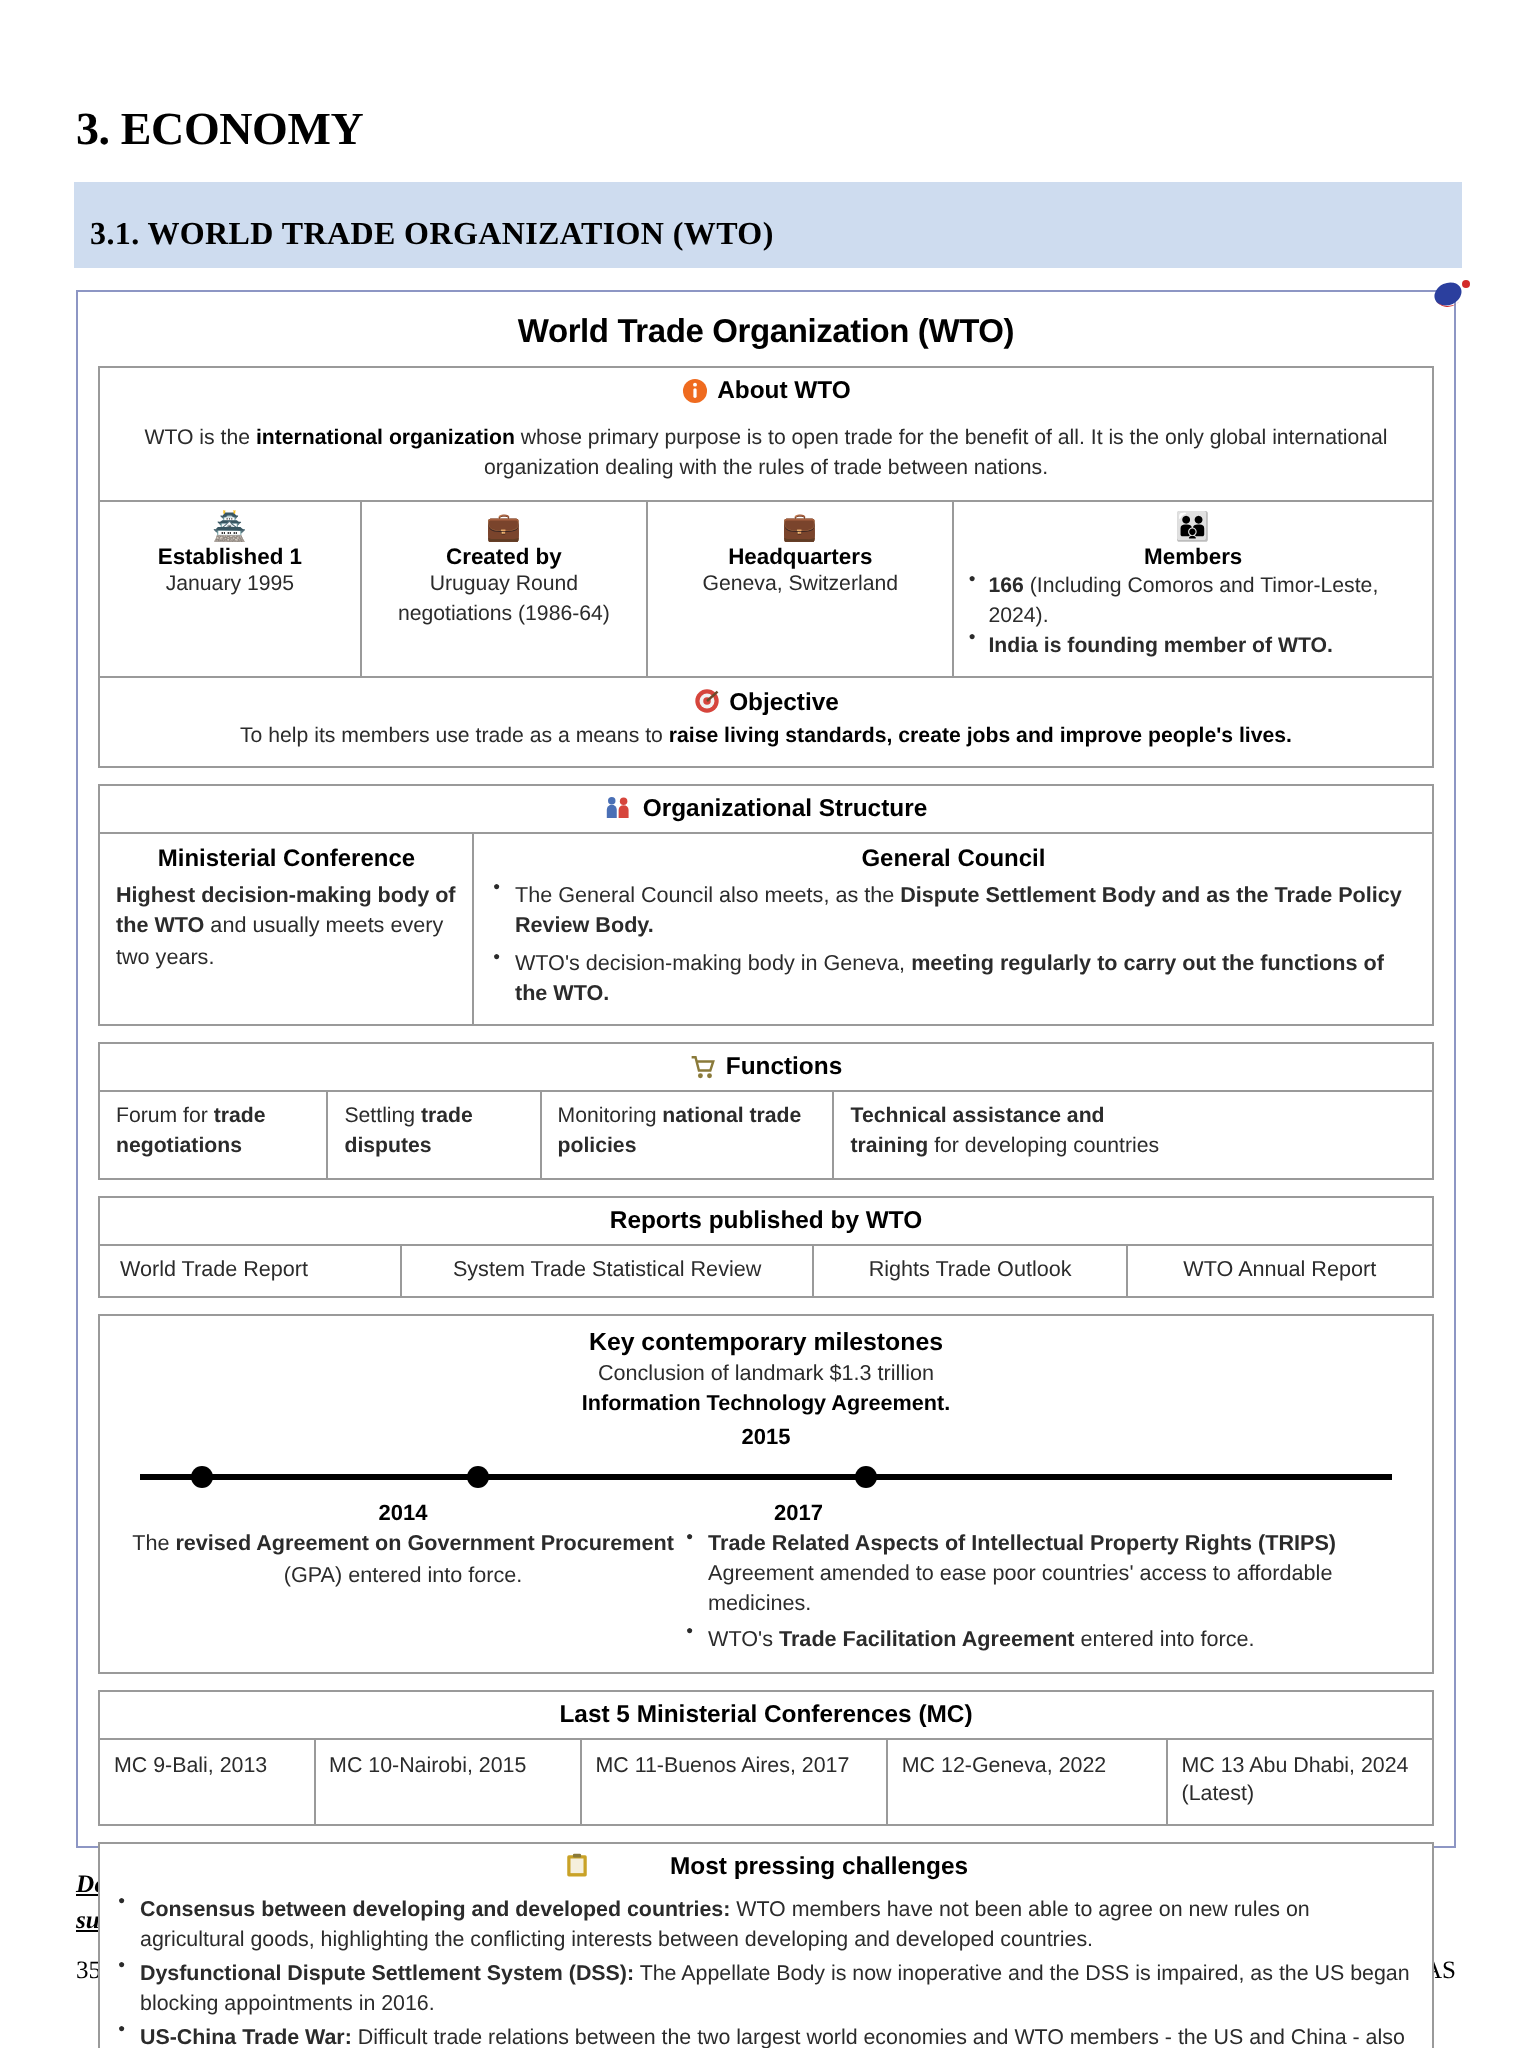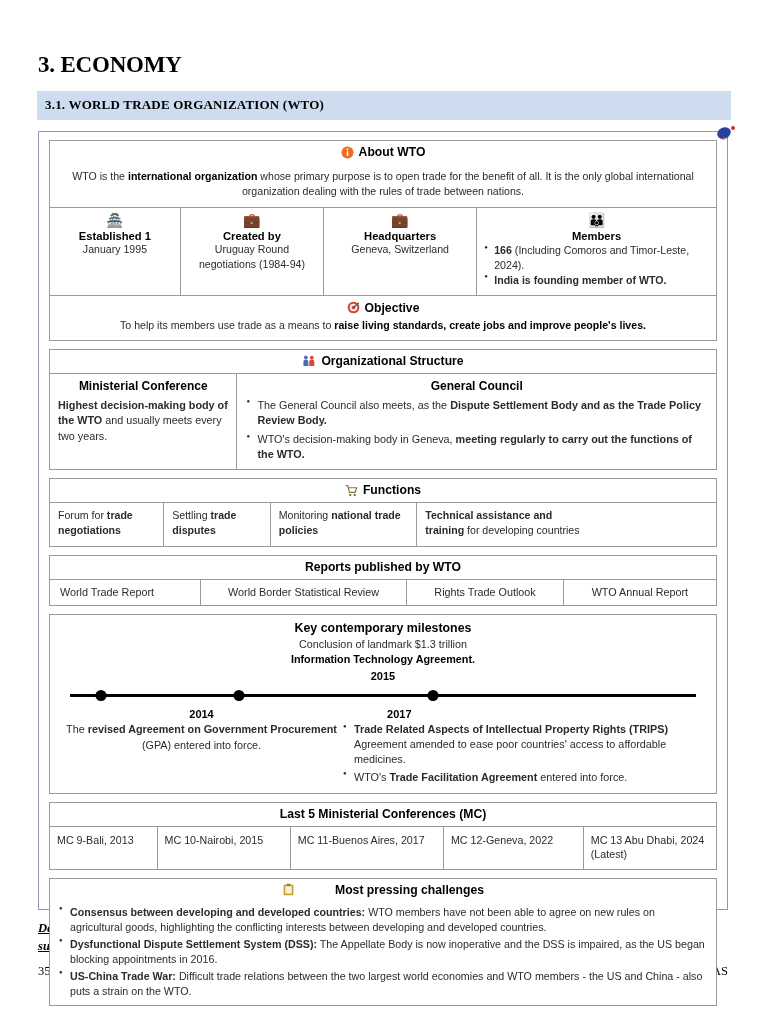--- a/index.html
+++ b/index.html
@@ -18,23 +18,23 @@
     font-weight: bold;
     font-size: 23px;
     letter-spacing: -0.2px;
     padding-top: 52px;
     padding-bottom: 4px;
   }
   .section-band {
     background: #cedcef;
     font-family: "Liberation Serif", serif;
     font-weight: bold;
-    font-size: 13px;
+    font-size: 16px;
     letter-spacing: 0.2px;
-    padding: 6px 8px 7px 8px;
+    padding: 18px 8px 7px 8px;
     margin-top: 9px;
     margin-left: -1px;
     width: 694px;
   }
 
   
   .info-frame {
     position: relative;
     border: 1.3px solid #8d96c4;
     margin-top: 11px;
@@ -169,20 +169,21 @@
   <div class="section-band">3.1. WORLD TRADE ORGANIZATION (WTO)</div>
 
   <div class="info-frame">
 
     <svg class="brand-logo" viewBox="0 0 22 18">
       <ellipse cx="10" cy="8" rx="7" ry="5.5" fill="#2b3f9e" transform="rotate(-25 10 8)"></ellipse>
       <path d="M3.5 11 A7.5 6 0 0 0 16 11.5 L14 13 A6 5 0 0 1 5 12.5 Z" fill="#d32a2a"></path>
       <circle cx="19" cy="3" r="2" fill="#d32a2a"></circle>
     </svg>
 
+    <div class="frame-title">World Trade Organization (WTO)</div>
 
     <div class="box">
       <div class="bar noline">
         <svg class="ico" width="13" height="13" viewBox="0 0 16 16">
           <circle cx="8" cy="8" r="7.4" fill="#ef6b1f"></circle>
           <rect x="7" y="6.3" width="2" height="6" rx="1" fill="#fff"></rect>
           <circle cx="8" cy="4.1" r="1.2" fill="#fff"></circle>
         </svg>
         <span>About WTO</span>
       </div>
@@ -192,21 +193,21 @@
 
       <div class="cols" style="border-top:1.1px solid #9a9a9a;">
         <div class="c1">
           <div class="fact-icon">🏯</div>
           <div class="fact-title">Established 1</div>
           <div class="fact-body">January 1995</div>
         </div>
         <div class="c2">
           <div class="fact-icon">💼</div>
           <div class="fact-title">Created by</div>
-          <div class="fact-body">Uruguay Round negotiations (1984-94)</div>
+          <div class="fact-body">Uruguay Round negotiations (1986-64)</div>
         </div>
         <div class="c3">
           <div class="fact-icon">💼</div>
           <div class="fact-title">Headquarters</div>
           <div class="fact-body">Geneva, Switzerland</div>
         </div>
         <div class="c4">
           <div class="fact-icon">👪</div>
           <div class="fact-title">Members</div>
           <div class="members-list">
@@ -269,21 +270,21 @@
         <div class="f3"><span>Settling </span><b>trade disputes</b></div>
         <div class="f4"><span>Monitoring </span><b>national trade policies</b></div>
         <div class="f5"><b>Technical assistance and training</b><span> for developing countries</span></div>
       </div>
     </div>
 
     <div class="box">
       <div class="bar">Reports published by WTO</div>
       <div class="rep">
         <div class="r1">World Trade Report</div>
-        <div class="r2">World Border Statistical Review</div>
+        <div class="r2">System Trade Statistical Review</div>
         <div class="r3">Rights Trade Outlook</div>
         <div class="r4">WTO Annual Report</div>
       </div>
     </div>
 
     <div class="box tl-box">
       <div class="tl-title">Key contemporary milestones</div>
       <div class="tl-top">
         <span>Conclusion of landmark $1.3 trillion</span>
         <span class="bold">Information Technology Agreement.</span>

